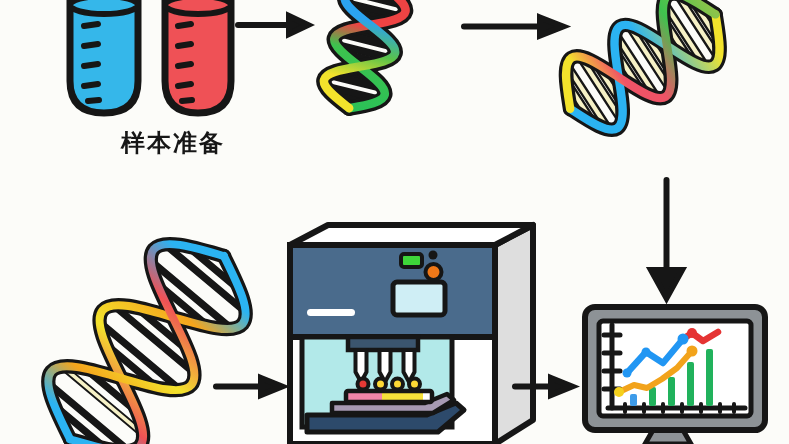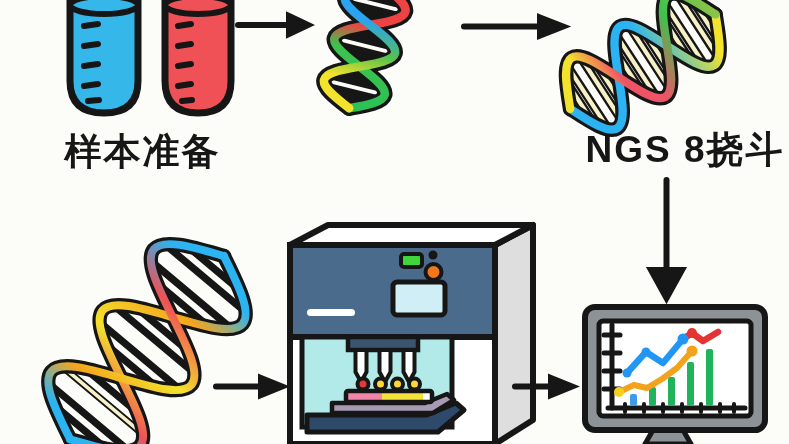--- a/index.html
+++ b/index.html
@@ -3,22 +3,22 @@
 <meta charset="utf-8">
 <style>
   html,body{margin:0;padding:0;background:#e8e8e8;}
   .canvas{
     position:relative;width:789px;height:444px;margin:0 auto;
     background:#fcfcf9;overflow:hidden;
     font-family:"Liberation Sans","DejaVu Sans",sans-serif;
   }
   .abs{position:absolute;}
   .step-label{
-    position:absolute;color:#161616;font-size:37px;font-weight:800;
-    letter-spacing:2px;text-align:center;white-space:nowrap;
+    position:absolute;color:#161616;font-size:24px;font-weight:800;
+    letter-spacing:2px;text-align:right;white-space:nowrap;
   }
   svg{display:block;overflow:visible;}
 </style>
 </head>
 <body>
 
 <div class="canvas">
 
   <svg class="abs" style="left:55px;top:-15px" width="190" height="145" viewBox="0 0 190 145">
     <path d="M15,0 L15,96 Q15,128 49,128 Q83,128 83,96 L83,0" fill="#35b7ea" stroke="#161616" stroke-width="7"></path>
@@ -285,15 +285,14 @@
           <polygon points="261,378 282,386.5 261,395"></polygon>
       </g>
       <g>
         <line x1="515" y1="386.5" x2="552" y2="386.5"></line>
           <polygon points="551,378 572,386.5 551,395"></polygon>
       </g>
     </g>
   </svg>
 
   <div class="step-label" style="left:60px;top:127px;width:165px">样本准备</div>
-  <div class="step-label" style="left:585px;top:125px;width:200px">NGS 8挠斗</div>
 
 </div>
 
 </body></html>

